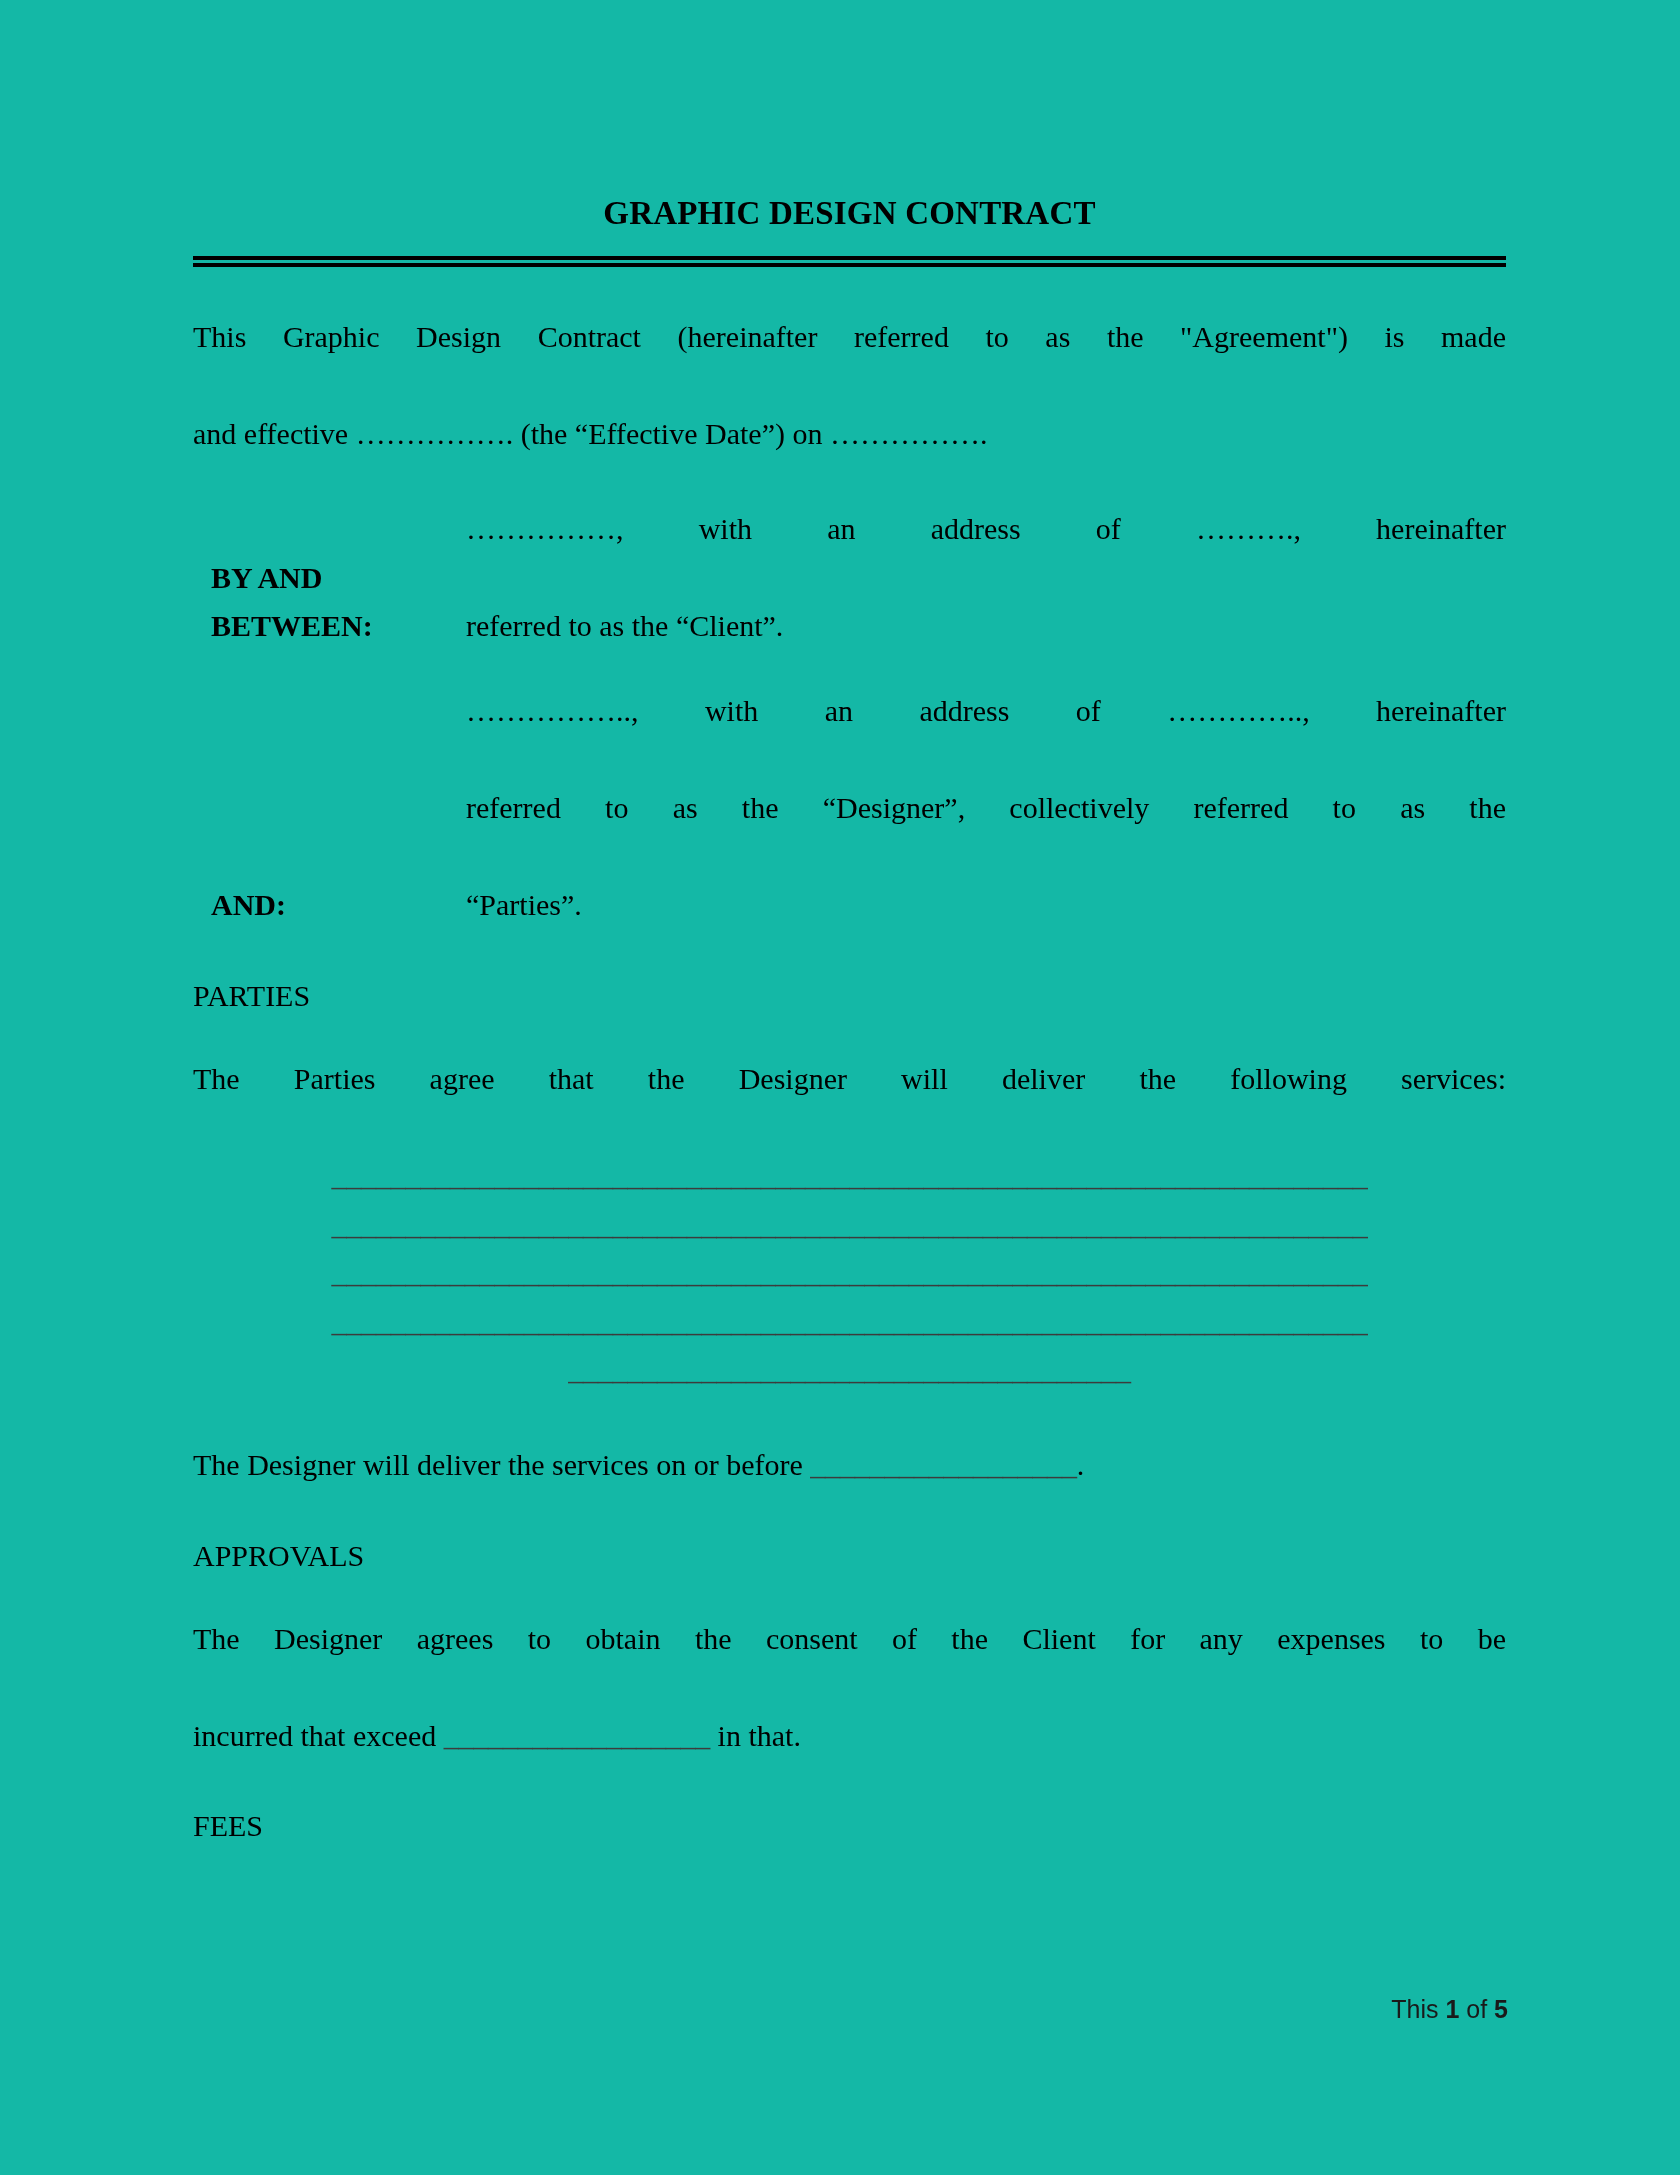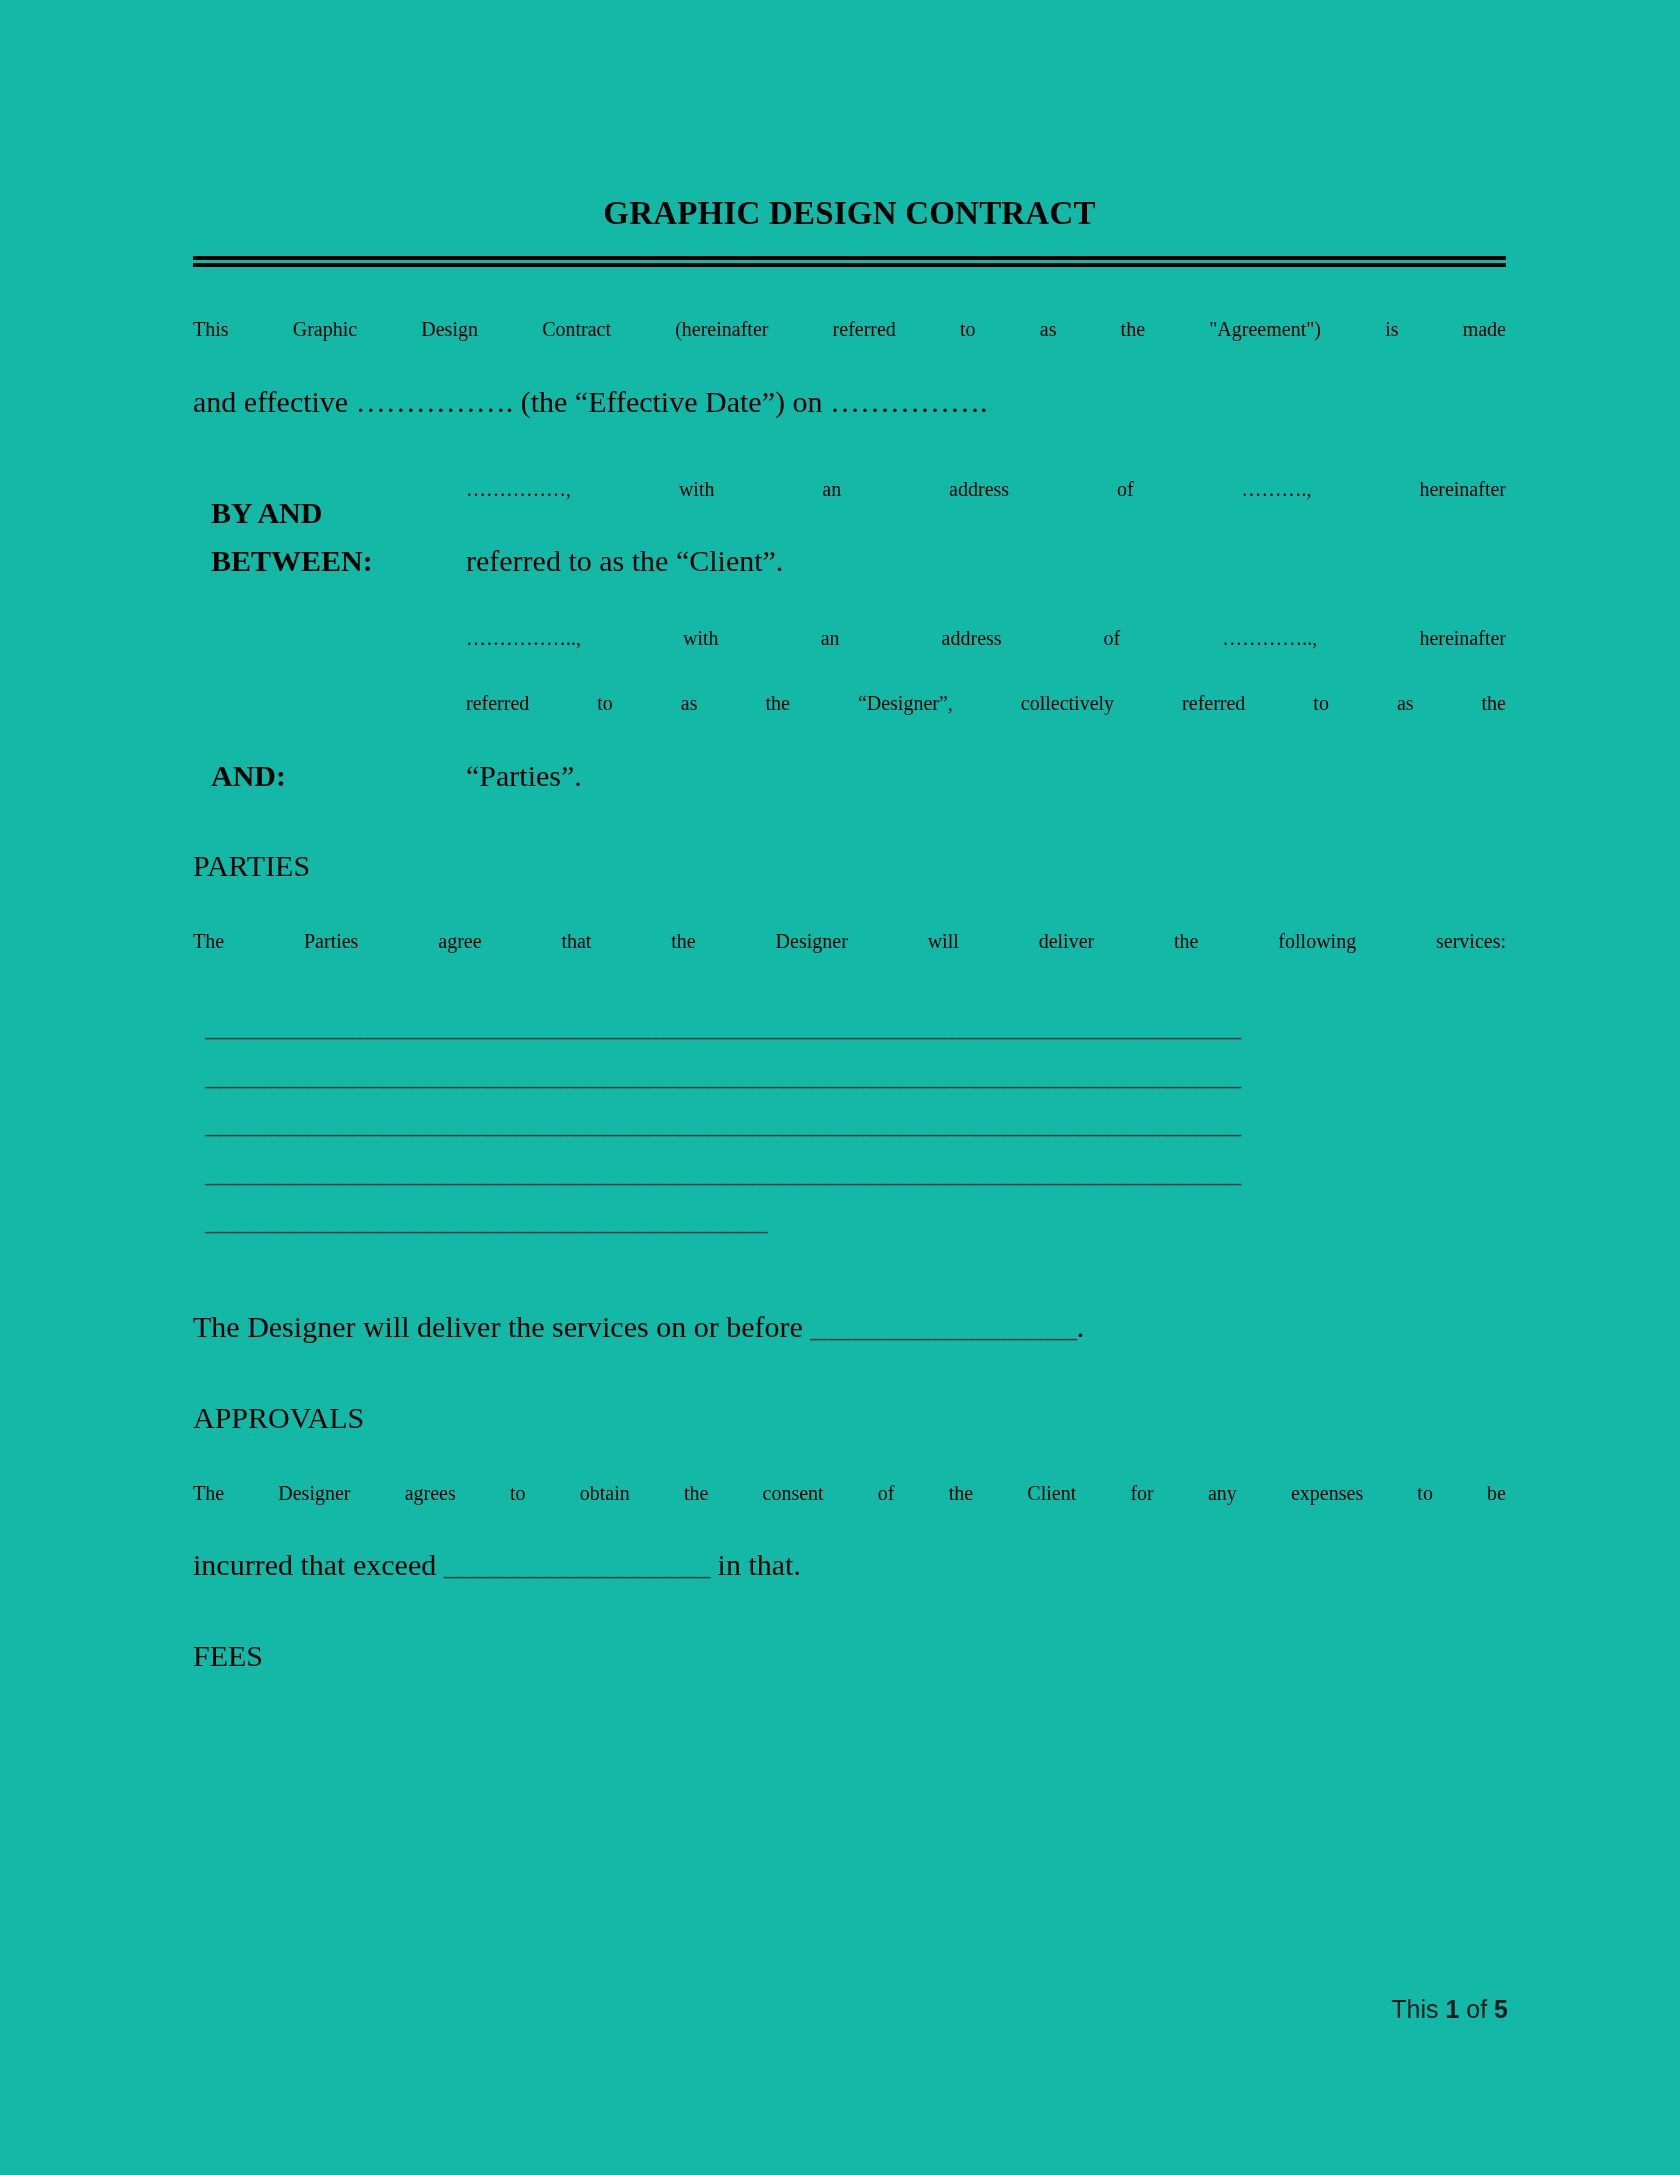--- a/index.html
+++ b/index.html
@@ -83,31 +83,31 @@
     font-size: 30px;
     font-weight: normal;
     margin: 0;
     line-height: 1.3;
   }
 
   
   .jline {
     text-align: justify;
     text-justify: inter-word;
-    font-size: 20px;
+    font-size: 30px;
     line-height: 1.62;
   }
   .jline::after {
     content: "";
     display: inline-block;
     width: 100%;
   }
 
   
-  .fill-lines { margin: 12px; }
+  .fill-lines { margin: 0; text-align: center; }
   .fill-line {
     font-size: 30px;
     line-height: 1.62;
     letter-spacing: -0.2px;
     white-space: nowrap;
     overflow: hidden;
     color: #3c3c3c;
   }
   .blank-inline { letter-spacing: -0.2px; color: #3c3c3c; }
 

